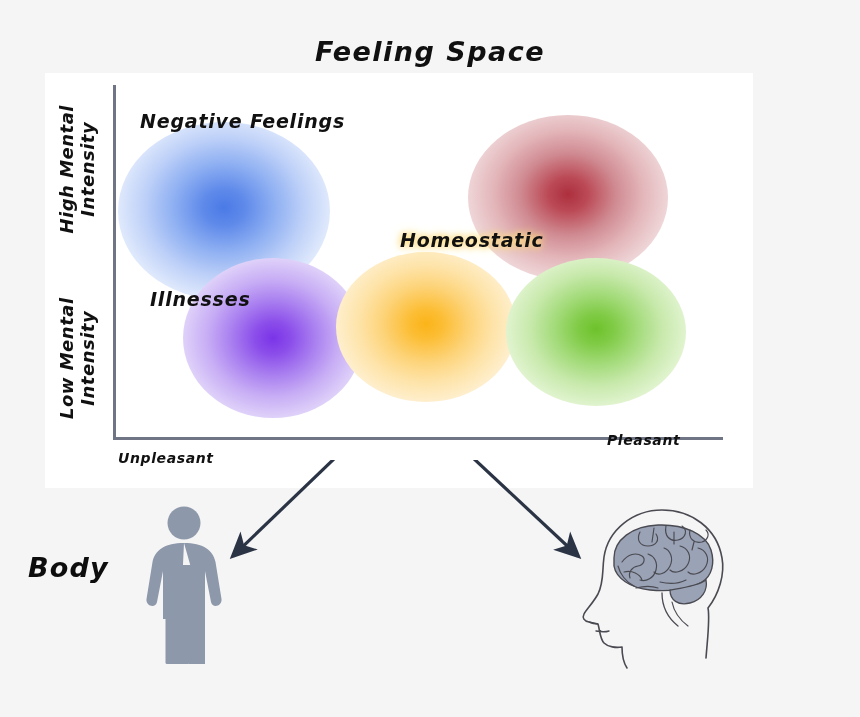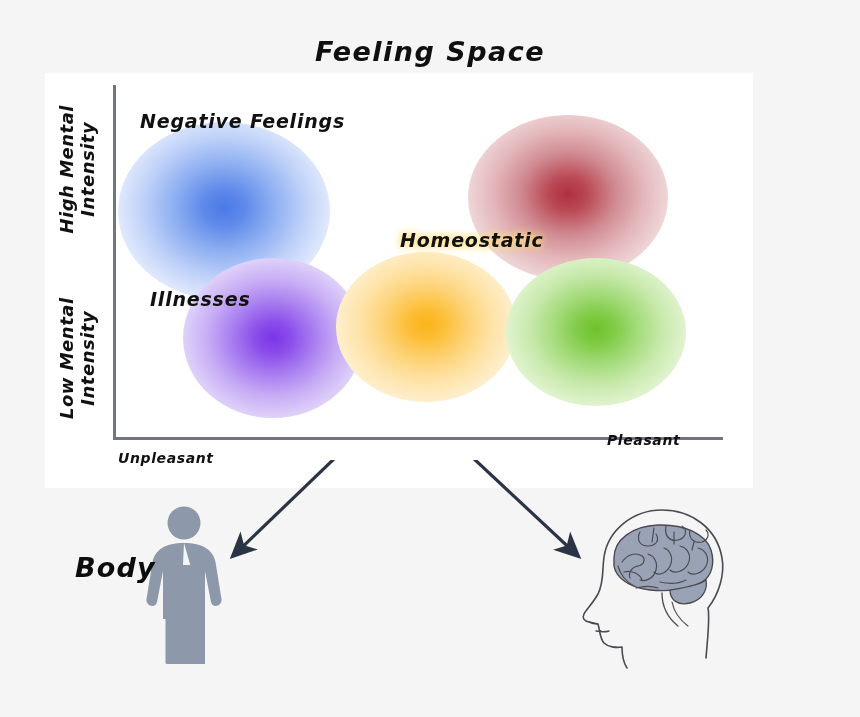--- a/index.html
+++ b/index.html
@@ -174,21 +174,20 @@
   
   .side-label {
     position: absolute;
     font-family: "DejaVu Sans", sans-serif;
     font-size: 27px;
     font-style: italic;
     font-weight: 700;
     letter-spacing: 1.2px;
     color: #0d0d0d;
     white-space: nowrap;
-    margin-left: 47px;
   }
   .label-body { left: 28px; top: 552px; }
   .label-brain { left: 758px; top: 552px; }
 
   .figure-person {
     position: absolute;
     left: 145px;
     top: 505px;
     width: 80px;
     height: 160px;

